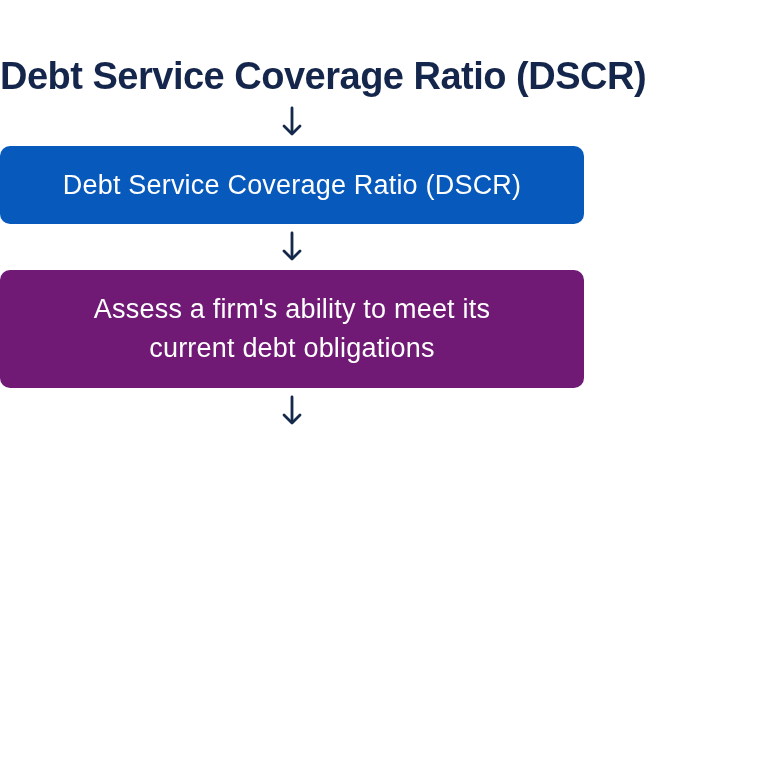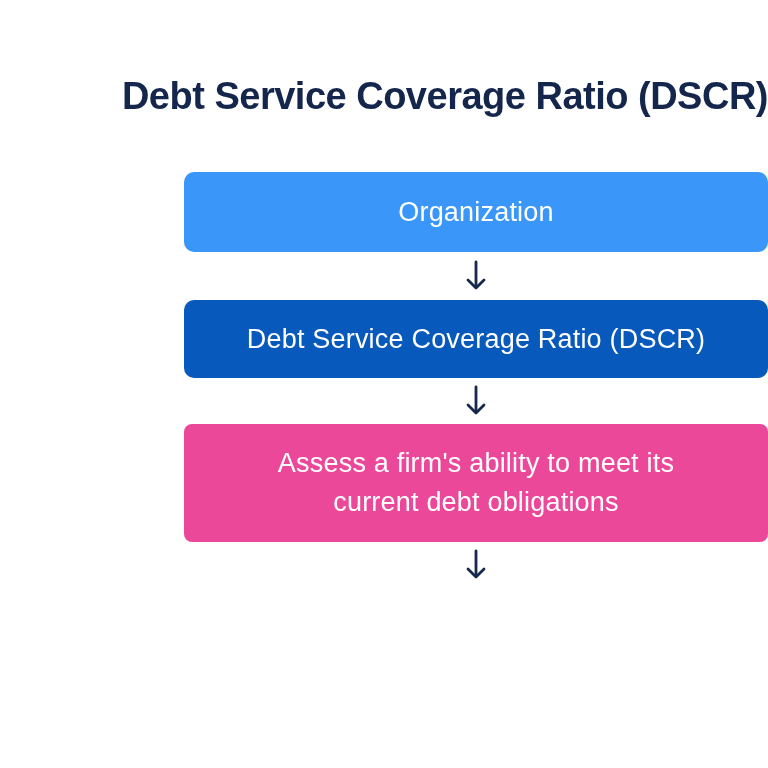--- a/index.html
+++ b/index.html
@@ -8,22 +8,21 @@
     height: 768px;
     background: #FFFFFF;
     overflow: hidden;
     font-family: "Liberation Sans", "DejaVu Sans", sans-serif;
   }
   .page {
     width: 768px;
     height: 678px;
     display: flex;
     flex-direction: column;
-    align-items: flex-end;
-    margin-top: 20px;
+    align-items: flex-start;
   }
   .title {
     margin-top: 54px;
     font-size: 38px;
     line-height: 44px;
     font-weight: 900;
     letter-spacing: -0.5px;
     text-align: center;
     color: #14264B;
   }
@@ -64,43 +63,40 @@
 </style>
 </head>
 <body style="background: rgb(255, 255, 255);">
 
 <div class="page">
 
   <h1 class="title" style="color: rgb(20, 38, 75);">Debt Service Coverage Ratio (DSCR)</h1>
 
   <div class="flow">
 
-    <div class="flow-box box-1" style="background-color: rgb(59, 150, 250);">
-      <span class="box-label">Organization</span>
-    </div>
 
     <div class="arrow-wrap gap-48" style="color: rgb(20, 41, 75);">
       <svg width="24" height="32" viewBox="0 0 24 32" fill="none" stroke="currentColor" stroke-width="2.8" stroke-linecap="round" stroke-linejoin="round">
         <path d="M12 2 V27"></path>
         <path d="M4 20 L12 28 L20 20"></path>
       </svg>
     </div>
 
     <div class="flow-box box-2" style="background-color: rgb(8, 89, 188);">
       <span class="box-label">Debt Service Coverage Ratio (DSCR)</span>
     </div>
 
     <div class="arrow-wrap gap-46" style="color: rgb(20, 41, 75);">
       <svg width="24" height="32" viewBox="0 0 24 32" fill="none" stroke="currentColor" stroke-width="2.8" stroke-linecap="round" stroke-linejoin="round">
         <path d="M12 2 V27"></path>
         <path d="M4 20 L12 28 L20 20"></path>
       </svg>
     </div>
 
-    <div class="flow-box box-3" style="background-color: #ec4899; border-radius: 8px;">
+    <div class="flow-box box-3" style="background-color: #701a75;">
       <span class="box-label">Assess a firm's ability to meet its current debt obligations</span>
     </div>
 
     <div class="arrow-wrap gap-46" style="color: rgb(20, 41, 75);">
       <svg width="24" height="32" viewBox="0 0 24 32" fill="none" stroke="currentColor" stroke-width="2.8" stroke-linecap="round" stroke-linejoin="round">
         <path d="M12 2 V27"></path>
         <path d="M4 20 L12 28 L20 20"></path>
       </svg>
     </div>
 

